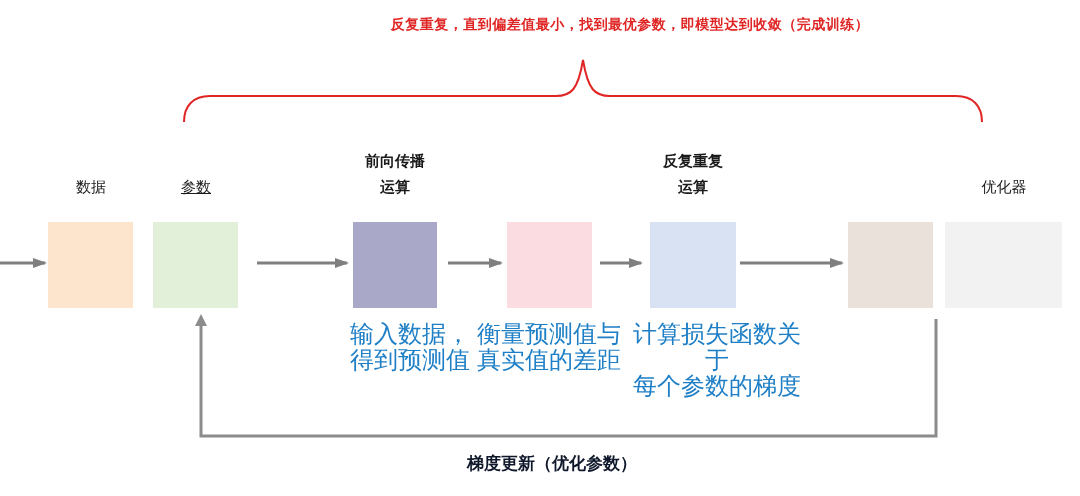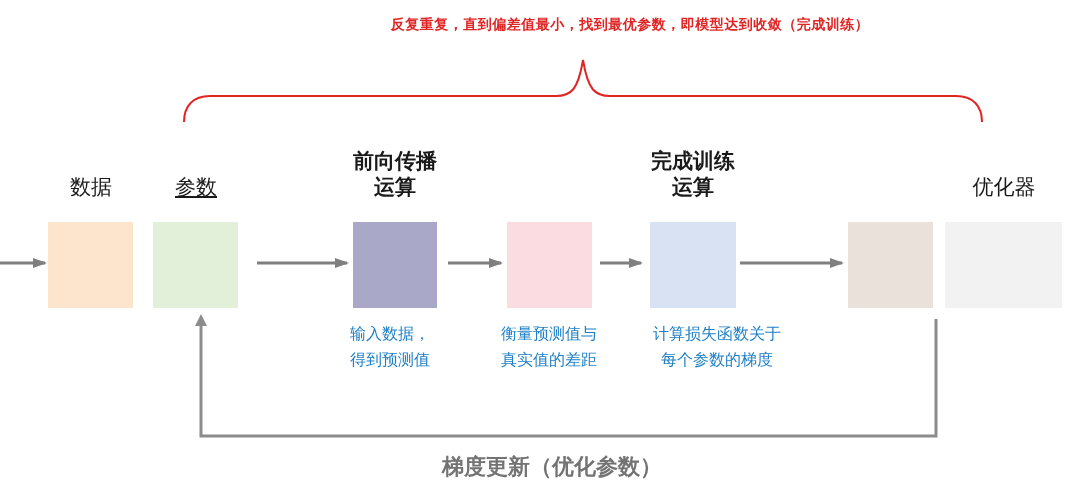--- a/index.html
+++ b/index.html
@@ -9,33 +9,33 @@
   }
   .title {
     position:absolute; top:16px; left:180px; width:900px;
     text-align:center; font-size:14px; font-weight:bold;
     letter-spacing:0.5px;
   }
   svg.overlay { position:absolute; top:0; left:0; width:1080px; height:496px; }
   .label {
     position:absolute; top:146px; height:54px; width:180px;
     display:flex; align-items:flex-end; justify-content:center;
-    text-align:center; font-size:21px; line-height:26px; color:#1a1a1a;
+    text-align:center; font-size:15px; line-height:26px; color:#1a1a1a;
     white-space:pre-line;
   }
   .label.bold { font-weight:bold; }
   .box { position:absolute; top:222px; height:86px; }
   .note {
-    position:absolute; top:321px; font-size:16px; line-height:26px;
+    position:absolute; top:321px; font-size:24px; line-height:26px;
     white-space:pre-line;
   }
   .note.center { text-align:center; width:180px; }
   .bottom-label {
     position:absolute; top:452px; left:372px; width:360px;
-    text-align:center; font-size:22px; font-weight:bold; color:#737373;
+    text-align:center; font-size:17px; font-weight:bold; color:#0f172a;
   }
   
   .l0{left:1px;}   .b0{left:48px;  width:85px;}
   .l1{left:106px;text-decoration:underline;} .b1{left:153px; width:85px;}
   .l2{left:305px;} .b2{left:353px; width:84px;}
   .l3{left:460px;} .b3{left:507px; width:85px;}
   .l4{left:603px;} .b4{left:650px; width:86px;}
   .l5{left:801px;} .b5{left:848px; width:85px;}
   .l6{left:914px;} .b6{left:945px; width:117px;}
   .n2{left:350px; text-align:left;}
@@ -81,21 +81,21 @@
     <g>
       <polyline points="936,319 936,436 201,436 201,322" fill="none" stroke="#8C8C8C" stroke-width="3"></polyline>
       <polygon points="195,326 201,314 207,326" fill="#8C8C8C"></polygon>
     </g>
   </svg>
 
   <div class="label l0">数据</div>
   <div class="label l1">参数</div>
   <div class="label bold l2">前向传播
 运算</div>
-  <div class="label bold l4">完成训练
+  <div class="label bold l4">反复重复
 运算</div>
   <div class="label l6">优化器</div>
 
   <div class="box b0" style="background: rgb(252, 228, 205);"></div>
   <div class="box b1" style="background: rgb(227, 240, 217);"></div>
   <div class="box b2" style="background: rgb(169, 168, 200);"></div>
   <div class="box b3" style="background: rgb(250, 220, 225);"></div>
   <div class="box b4" style="background: rgb(217, 226, 243);"></div>
   <div class="box b5" style="background: rgb(234, 225, 219);"></div>
   <div class="box b6" style="background: rgb(242, 242, 242);"></div>

